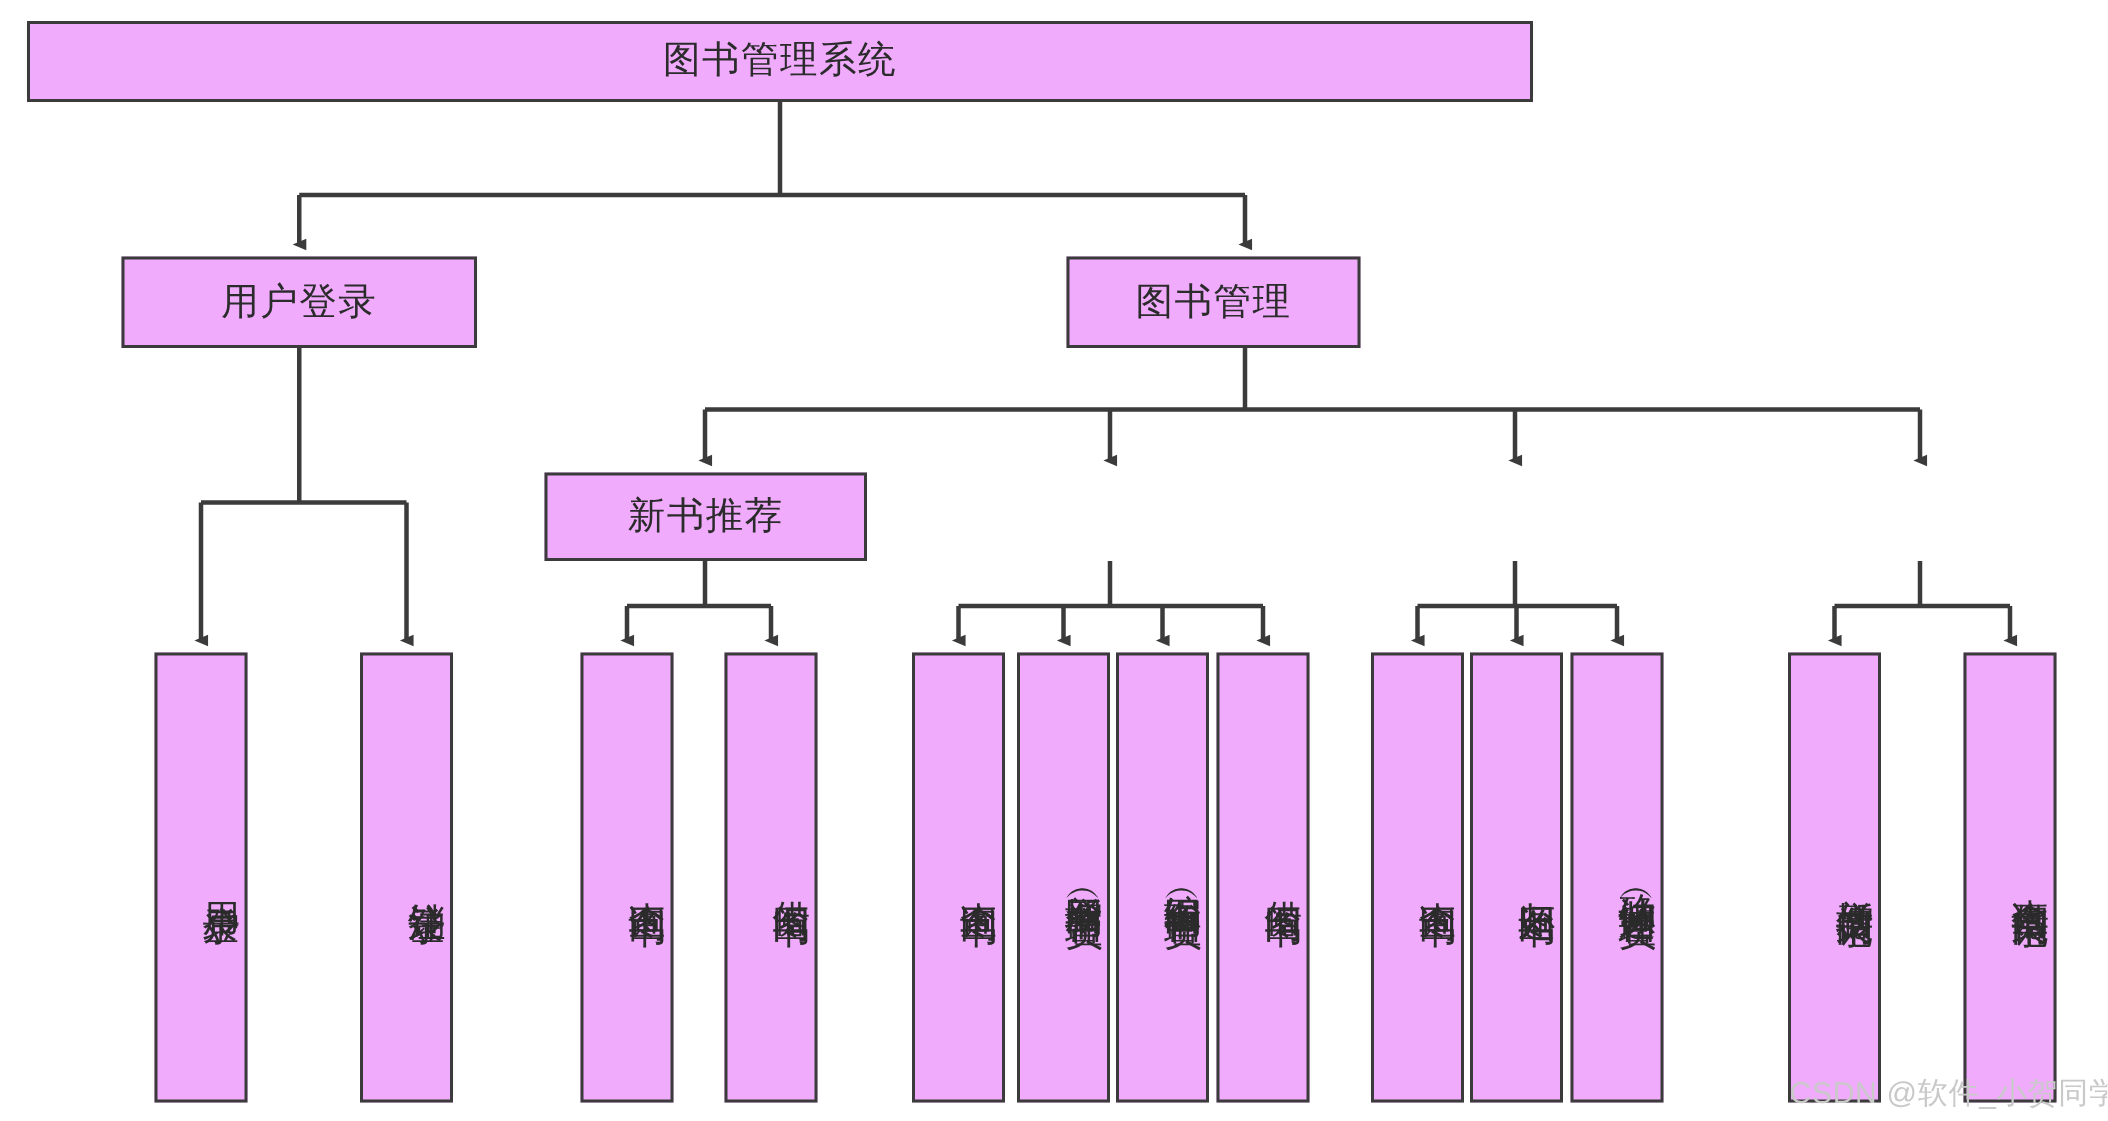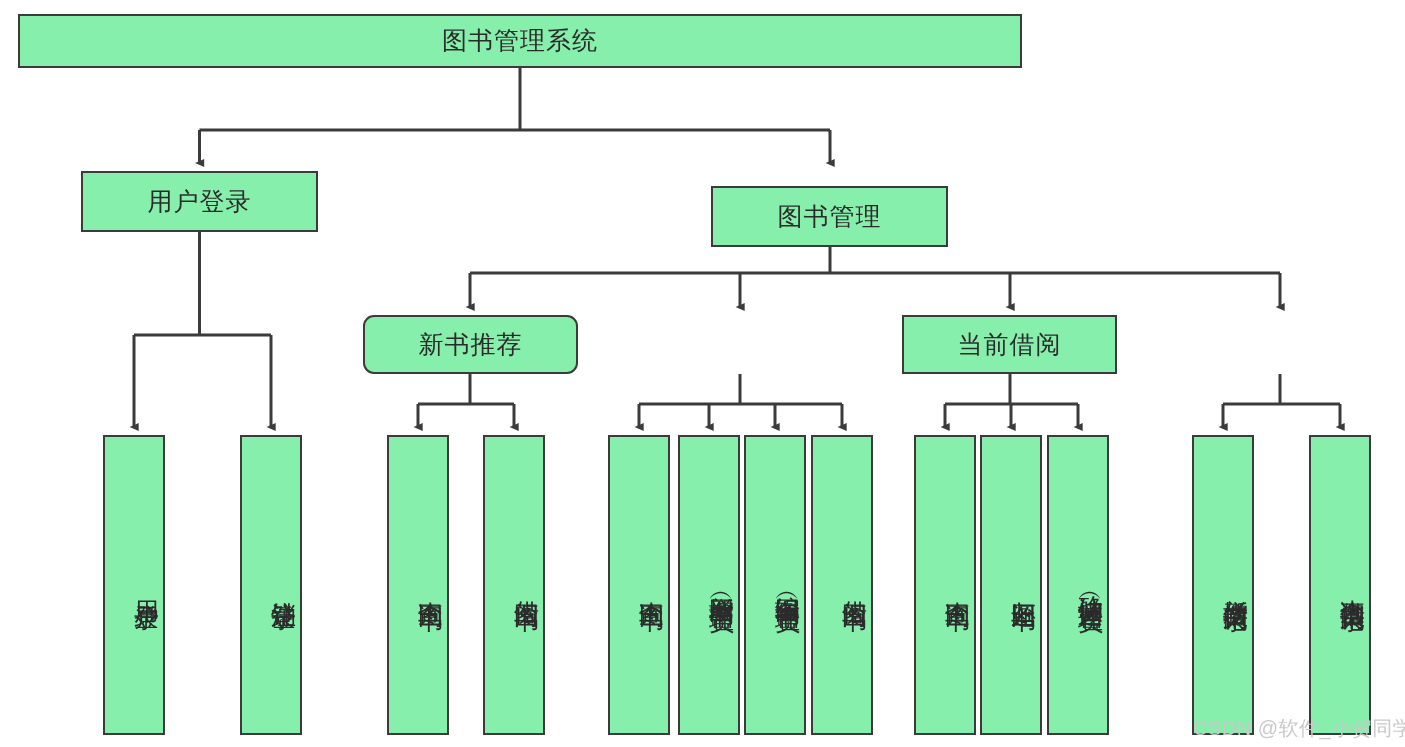--- a/index.html
+++ b/index.html
@@ -22,21 +22,21 @@
     left: 0;
     top: 0;
     width: 1405px;
     height: 747px;
     pointer-events: none;
   }
   .node {
     position: absolute;
     box-sizing: border-box;
     border: 2.5px solid #3b3b3b;
-    background: #86efac;
+    background: #f0abfc;
     display: flex;
     align-items: center;
     justify-content: center;
     color: #2b2b2b;
   }
   .node.horiz {
     font-size: 25px;
     letter-spacing: 1px;
     line-height: 1.1;
   }
@@ -122,29 +122,26 @@
     </g>
   </svg>
 
   <div class="node horiz" id="node-root" style="left: 18px; top: 14px; width: 1004px; height: 54px;">
     <span>图书管理系统</span>
   </div>
 
   <div class="node horiz" id="node-l2-0" style="left: 81px; top: 171px; width: 237px; height: 61px;">
     <span>用户登录</span>
   </div>
-  <div class="node horiz" id="node-l2-1" style="left: 711px; top: 186px; width: 237px; height: 61px;">
+  <div class="node horiz" id="node-l2-1" style="left: 711px; top: 171px; width: 196px; height: 61px;">
     <span>图书管理</span>
   </div>
 
-  <div class="node horiz" id="node-l3-0" style="left: 363px; top: 315px; width: 215px; height: 59px; border-radius: 11px;">
+  <div class="node horiz" id="node-l3-0" style="left: 363px; top: 315px; width: 215px; height: 59px;">
     <span>新书推荐</span>
-  </div>
-  <div class="node horiz" id="node-l3-2" style="left: 902px; top: 315px; width: 215px; height: 59px;">
-    <span>当前借阅</span>
   </div>
 
   <div class="node vert" id="node-l4-0" style="left: 103px; top: 435px; width: 62px; height: 300px;">
     <span class="vtext">用户登录</span>
   </div>
   <div class="node vert" id="node-l4-1" style="left: 240px; top: 435px; width: 62px; height: 300px;">
     <span class="vtext">注销登录</span>
   </div>
   <div class="node vert" id="node-l4-2" style="left: 387px; top: 435px; width: 62px; height: 300px;">
     <span class="vtext">查询图书</span>

